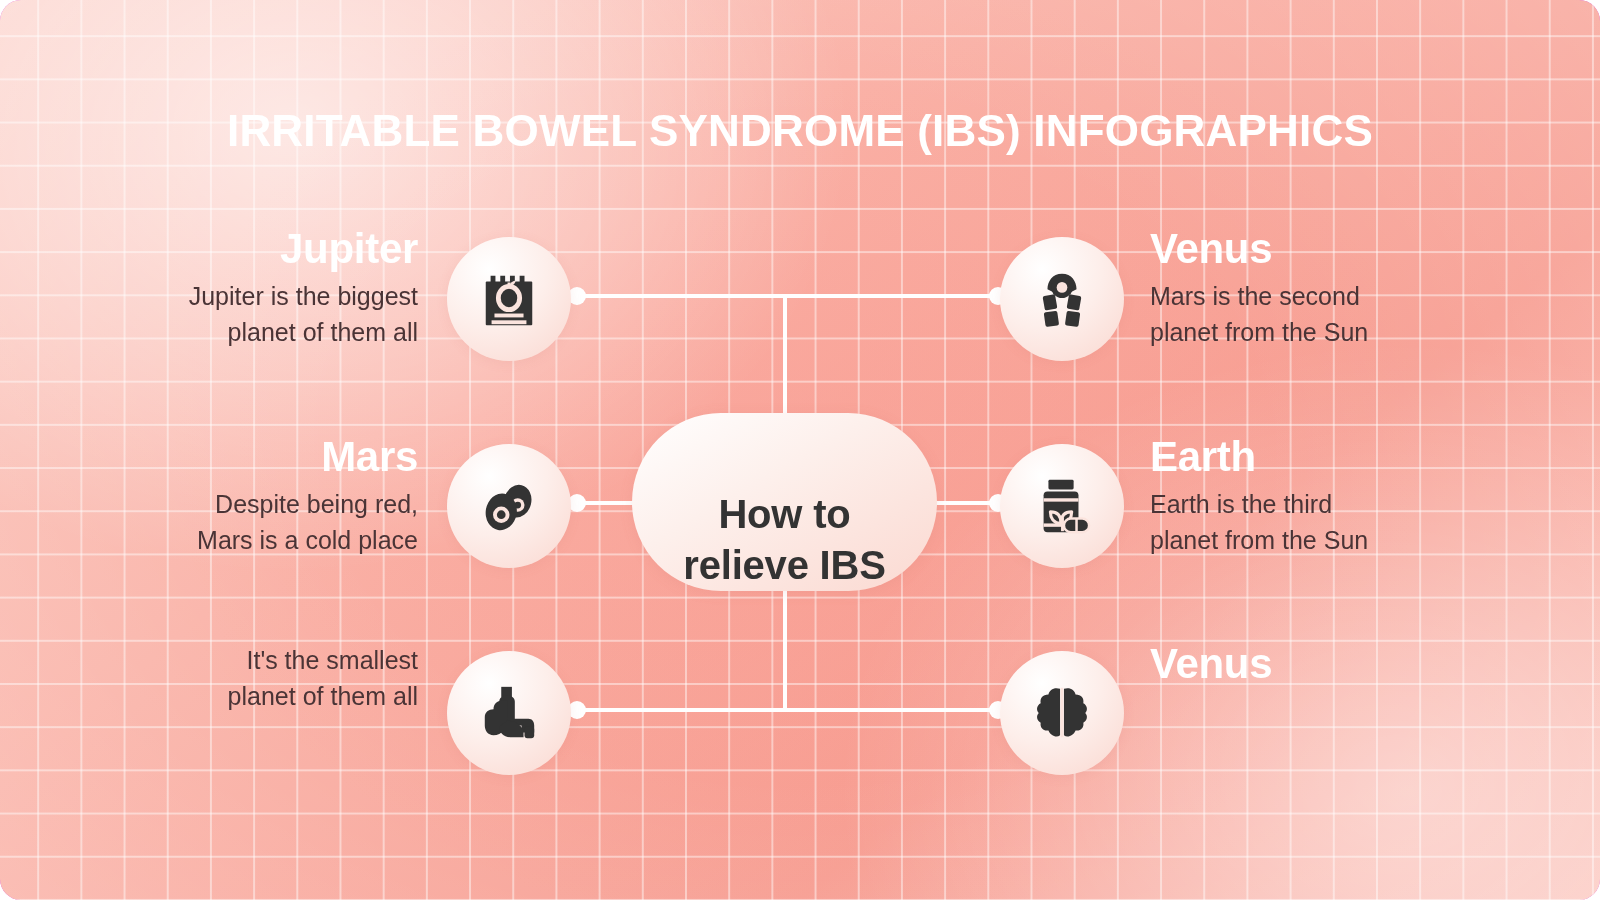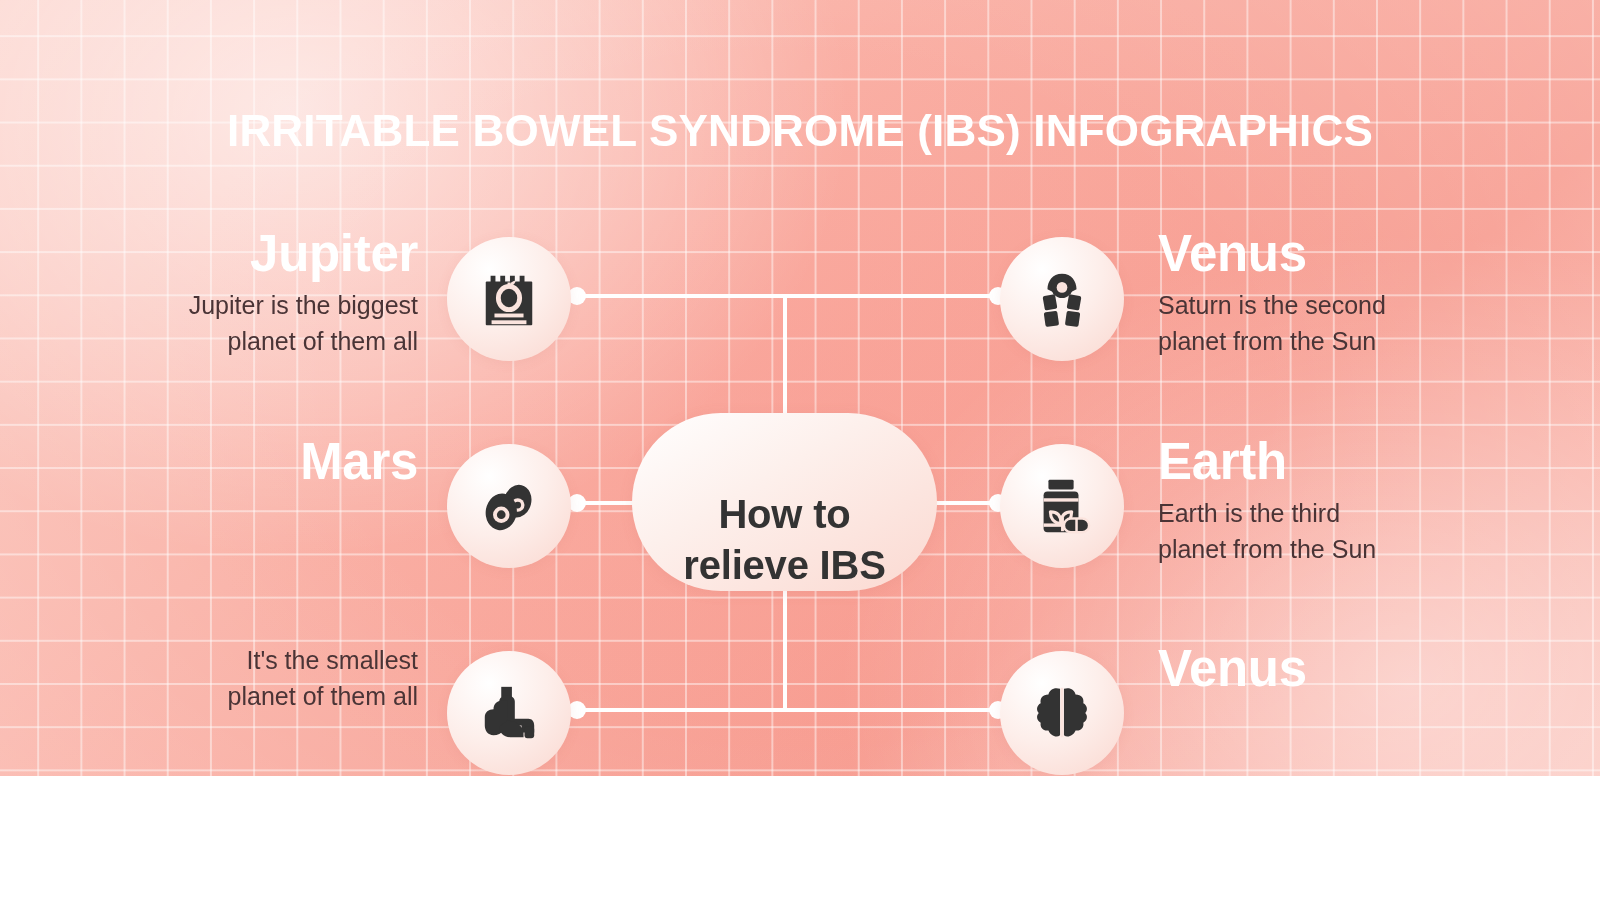--- a/index.html
+++ b/index.html
@@ -7,23 +7,24 @@
   html, body {
     width: 1600px;
     height: 900px;
     overflow: hidden;
     font-family: "Liberation Sans", sans-serif;
   }
 
   #slide {
     position: relative;
     width: 1600px;
-    height: 776px;
+    height: 900px;
     background: #d946ef;
     overflow: hidden;
+    border-radius: 21px;
   }
 
   
   .bg-base {
     position: absolute;
     inset: 0;
     background:
       radial-gradient(ellipse 780px 620px at 18% 14%, rgba(255,255,255,0.62) 0%, rgba(255,255,255,0.28) 42%, rgba(255,255,255,0.0) 72%),
       radial-gradient(ellipse 760px 600px at 88% 88%, rgba(255,255,255,0.42) 0%, rgba(255,255,255,0.16) 45%, rgba(255,255,255,0.0) 75%),
       radial-gradient(ellipse 900px 700px at 50% 50%, rgba(250,150,140,0.30) 0%, rgba(250,150,140,0.0) 70%),
@@ -94,25 +95,25 @@
     display: flex;
     align-items: center;
     justify-content: center;
     box-shadow: 0 2px 12px rgba(200,110,100,0.10);
   }
   .icon-node svg { display: block; }
 
   
   .item-text { position: absolute; width: 330px; }
   .item-text.left  { text-align: right; }
-  .item-text.right { text-align: left; margin-left: 8px; }
+  .item-text.right { text-align: left; }
 
   .item-title {
     color: #ffffff;
-    font-size: 51px;
+    font-size: 42px;
     font-weight: 700;
     line-height: 1.0;
     letter-spacing: -0.3px;
     margin-bottom: 9px;
   }
   .item-desc {
     color: #4a3436;
     font-size: 25px;
     font-weight: 400;
     line-height: 1.42;
@@ -190,27 +191,31 @@
       <rect x="13" y="28" width="13" height="15" rx="2" fill="#333333" transform="rotate(-10 19 35)"></rect>
       <rect x="38" y="28" width="13" height="15" rx="2" fill="#333333" transform="rotate(10 45 35)"></rect>
       <rect x="14" y="45" width="14" height="15" rx="2" fill="#333333" transform="rotate(-8 21 52)"></rect>
       <rect x="36" y="45" width="14" height="15" rx="2" fill="#333333" transform="rotate(8 43 52)"></rect>
     </svg>
   </div>
 
   <div class="item-text right" style="left:1150px; top:228px;">
     <div class="item-title">Venus</div>
     <div class="item-desc">
-      <span>Saturn is the second</span><br>
+      <span>Mars is the second</span><br>
       <span>planet from the Sun</span>
     </div>
   </div>
 
   <div class="item-text left" style="left:88px; top:436px;text-align:right;">
     <div class="item-title">Mars</div>
+    <div class="item-desc">
+      <span>Despite being red,</span><br>
+      <span>Mars is a cold place</span>
+    </div>
   </div>
 
   <div class="icon-node" style="left:447px; top:444px;">
     <svg width="62" height="62" viewBox="0 0 64 64">
       <ellipse cx="41" cy="27" rx="14" ry="17" fill="#333333" transform="rotate(14 41 27)"></ellipse>
       <circle cx="41" cy="31" r="7" fill="#fbe4de"></circle>
       <circle cx="41" cy="31" r="3.5" fill="#333333"></circle>
       <ellipse cx="24" cy="38" rx="16" ry="19" fill="#333333" transform="rotate(10 24 38)"></ellipse>
       <circle cx="24" cy="41" r="8.5" fill="#fbe4de"></circle>
       <circle cx="24" cy="41" r="4.5" fill="#333333"></circle>

